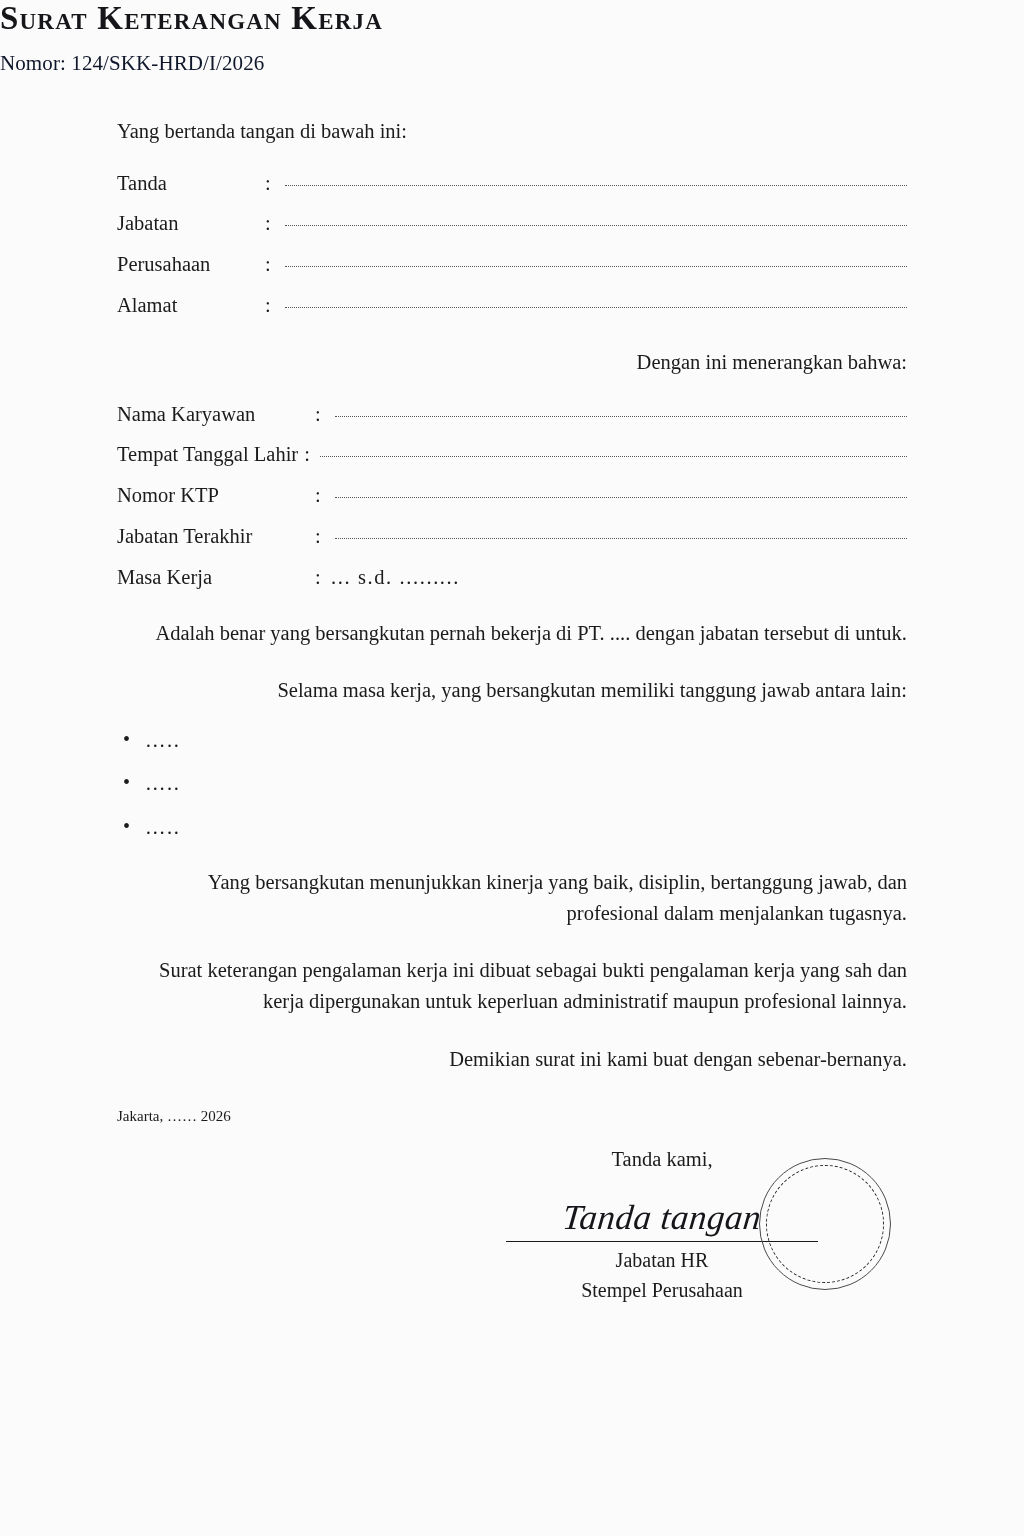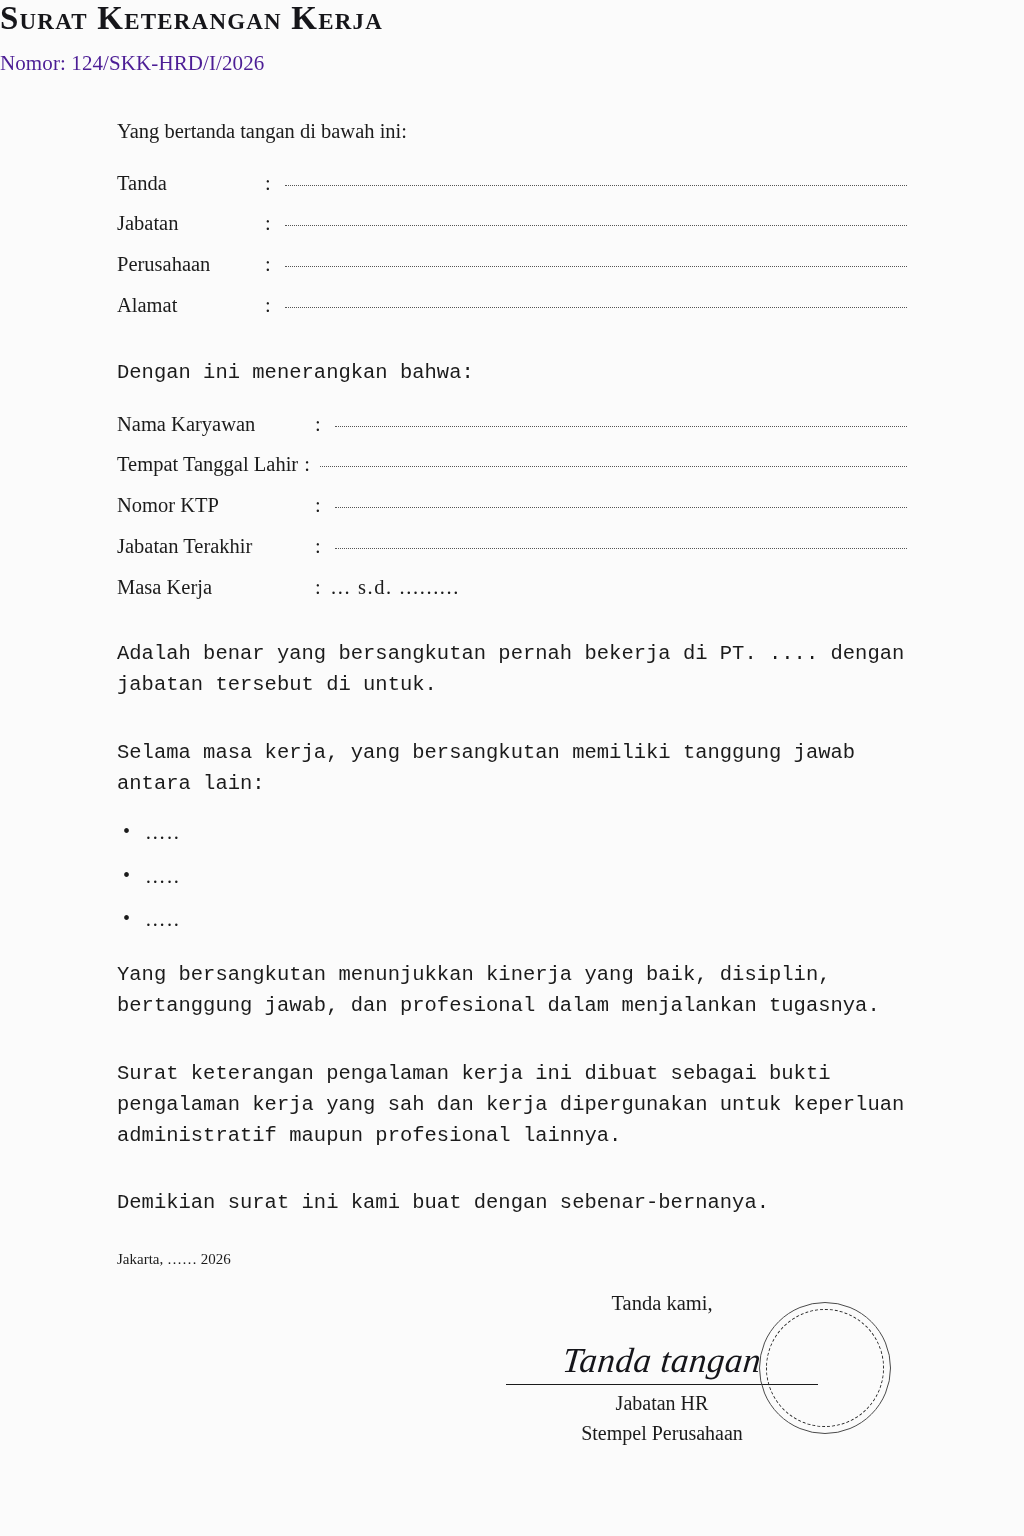--- a/index.html
+++ b/index.html
@@ -32,21 +32,21 @@
     font-weight: bold;
     font-variant: small-caps;
     letter-spacing: 1.2px;
     color: #16161a;
     margin: 0;
     line-height: 1.15;
   }
   .doc-number {
     font-size: 21px;
     margin: 13px 0 0 0;
-    color: #4c1d95;
+    color: #0f172a;
     letter-spacing: 0.1px;
   }
 
   
   .content {
     margin: 0 auto;
     width: 790px;
     padding-left: 0;
     box-sizing: border-box;
   }
@@ -98,23 +98,22 @@
     font-size: 20.5px;
     white-space: nowrap;
     letter-spacing: 0.2px;
   }
   .dots-short { letter-spacing: 1.6px; }
 
   
   .para {
     font-size: 20.5px;
     line-height: 1.52;
-    margin: 36px 0 0 0;
-    text-align: left;
-    font-family: Liberation Mono, monospace;
+    margin: 26px 0 0 0;
+    text-align: right;
   }
   .para.tight { margin-top: 24px; }
 
   
   .bullets {
     list-style: none;
     margin: 18px 0 0 0;
     padding: 0;
   }
   .bullets li {

